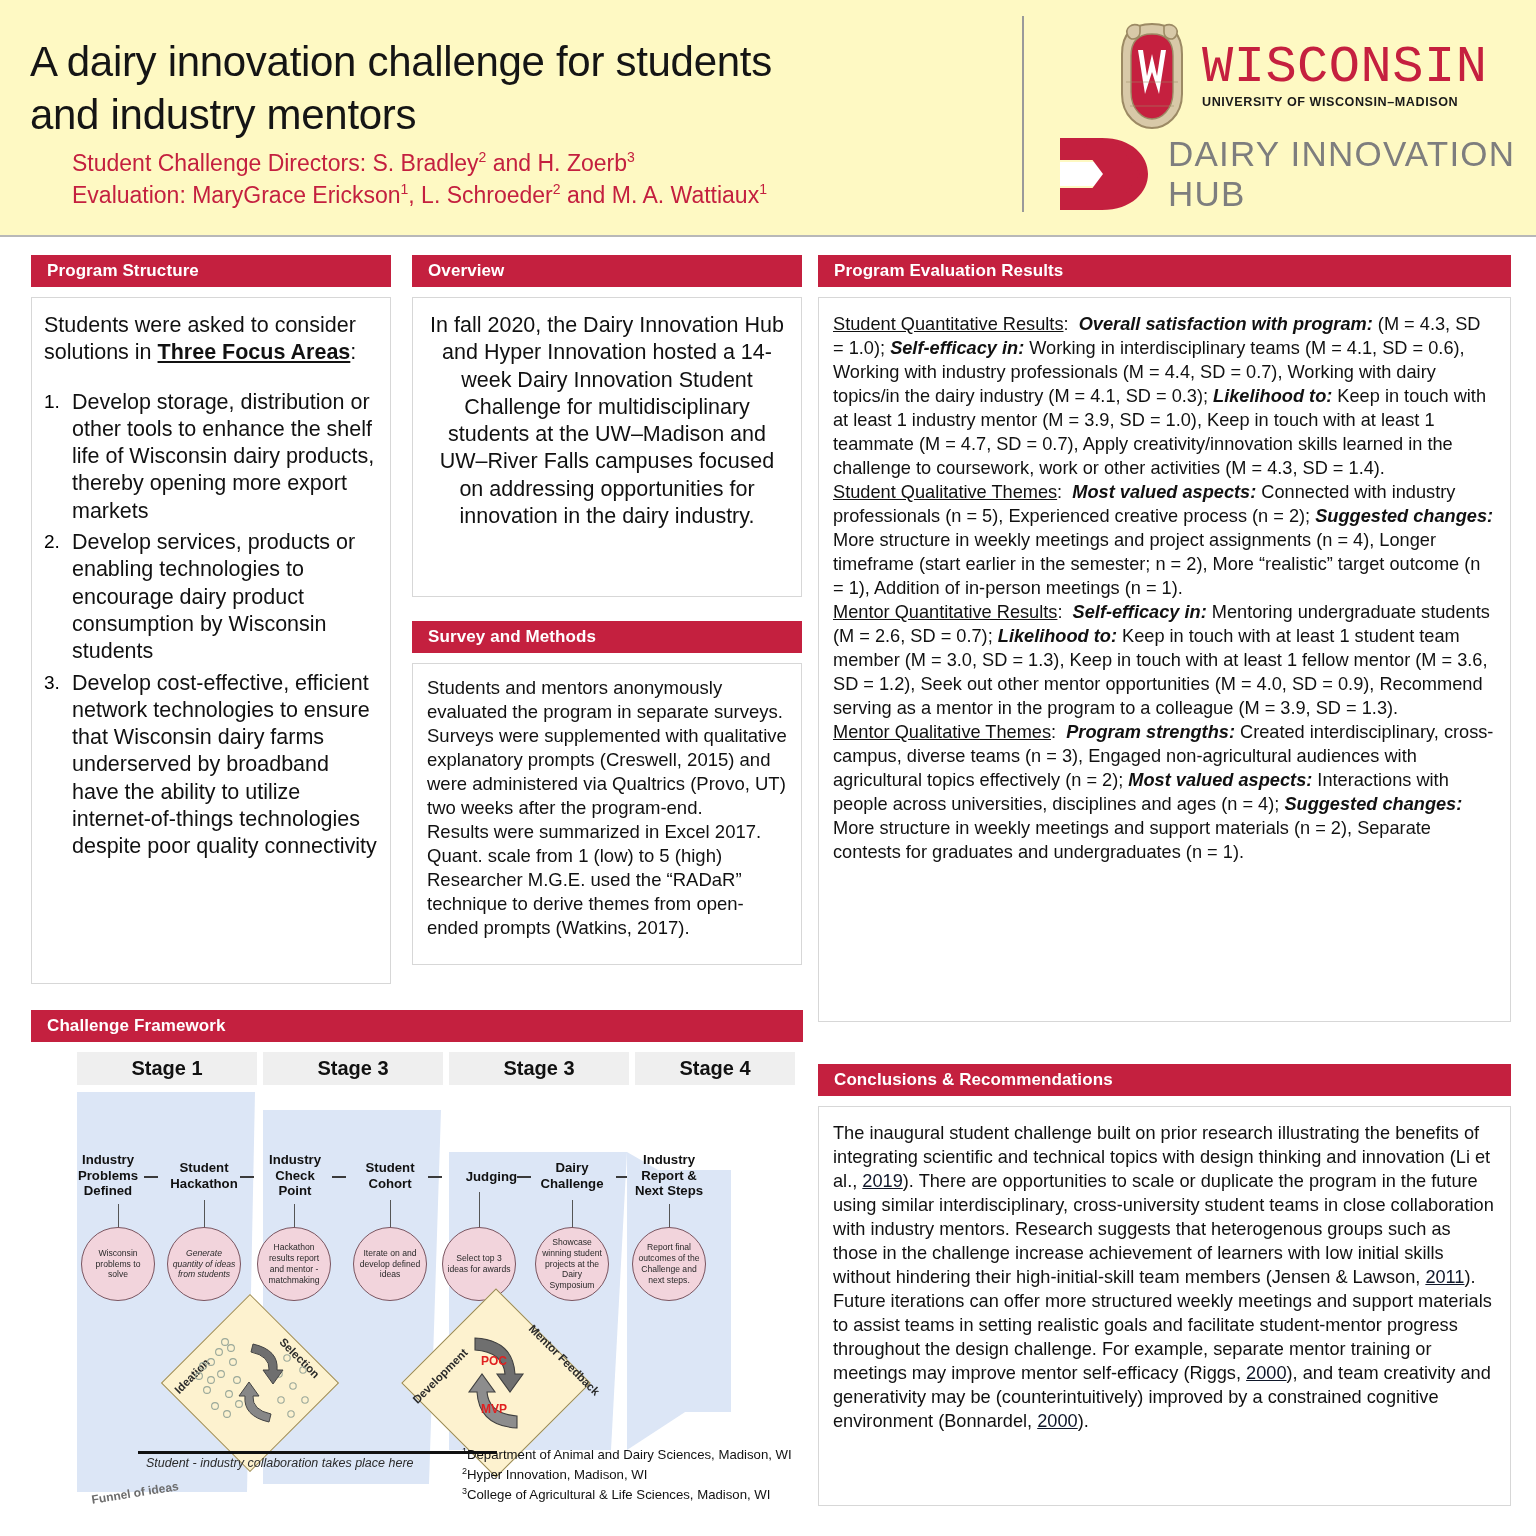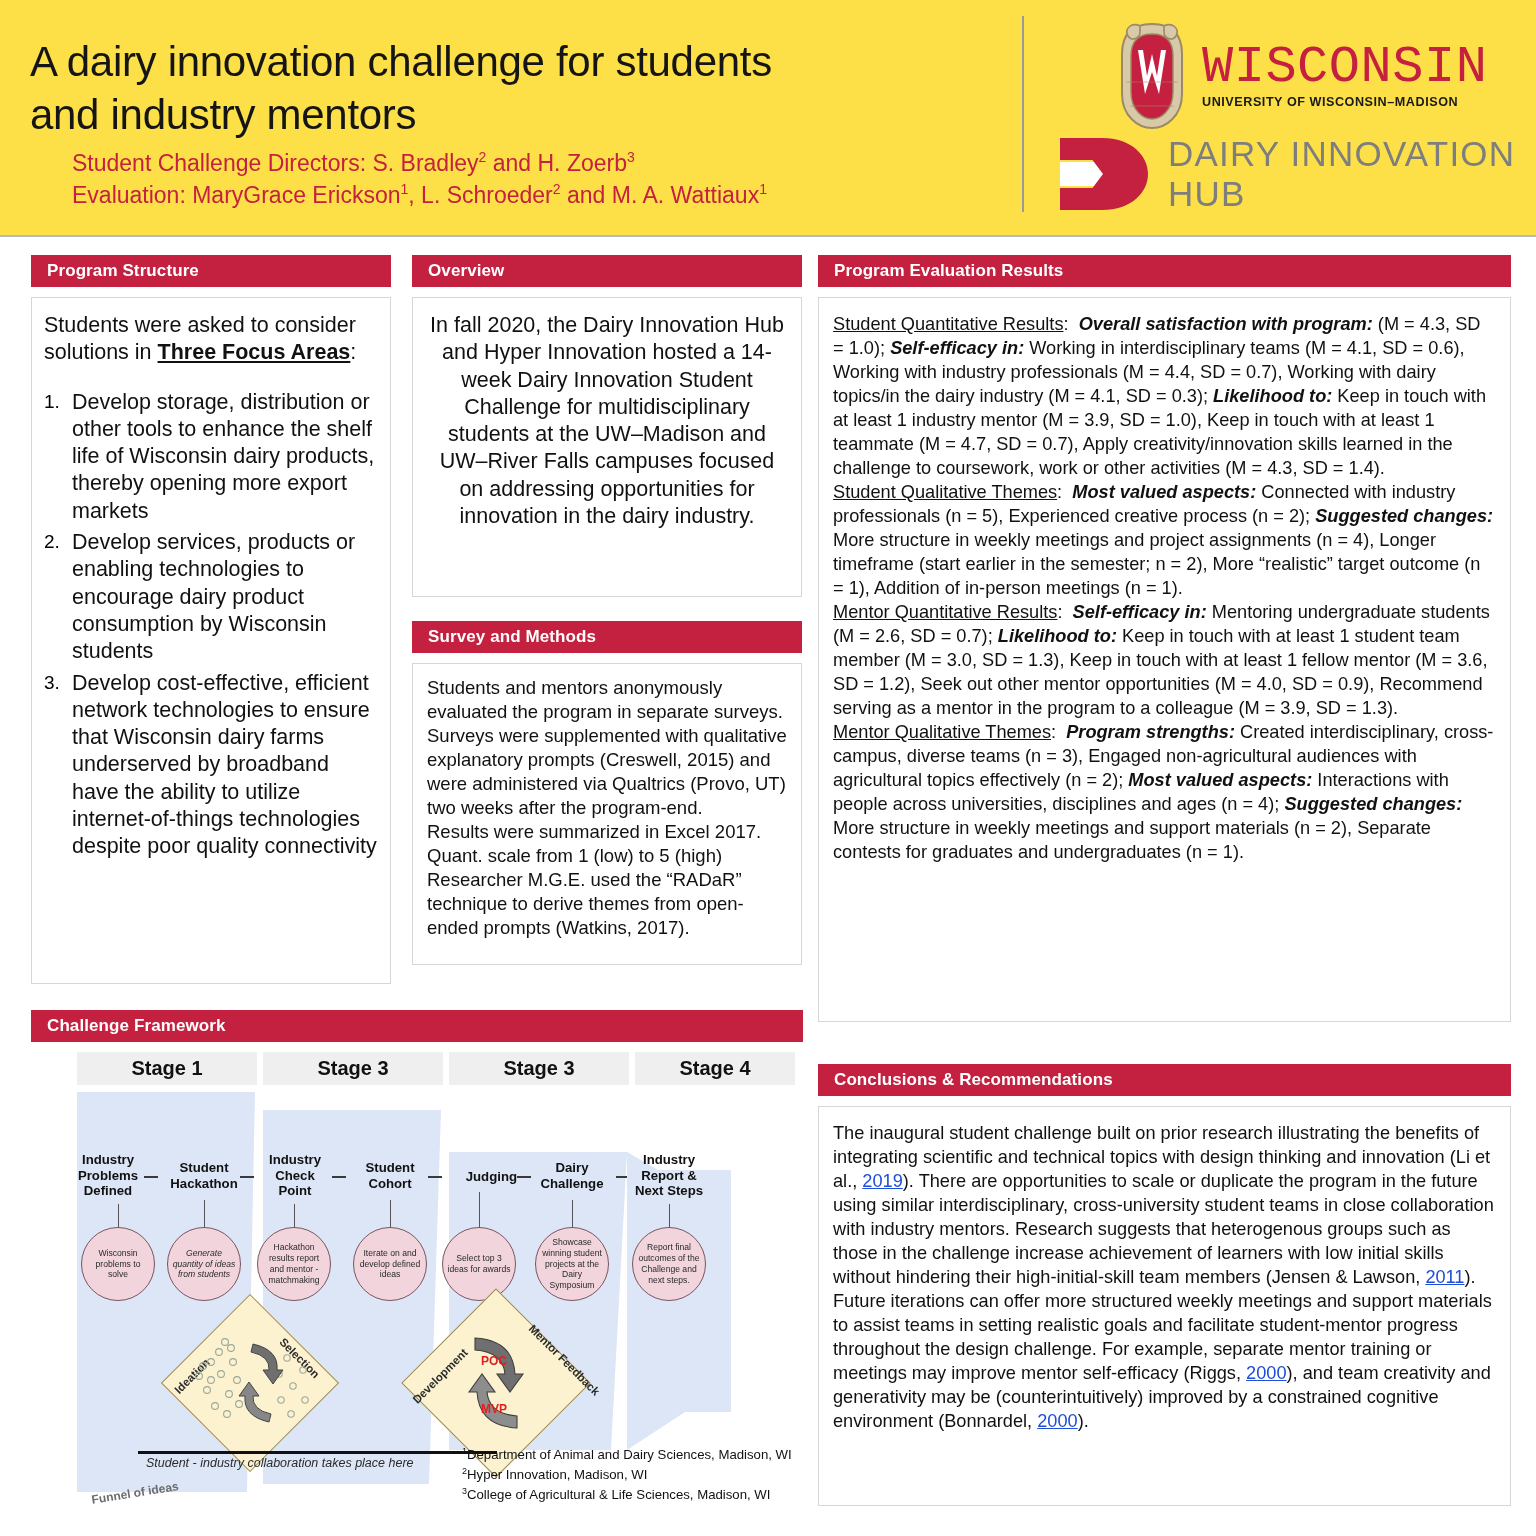--- a/index.html
+++ b/index.html
@@ -7,21 +7,21 @@
     width: 1536px; height: 1536px;
     background: #ffffff;
     font-family: "Liberation Sans", sans-serif;
     overflow: hidden;
   }
   #poster { position: relative; width: 1536px; height: 1536px; background:#fff; }
 
   
   .header {
     position: absolute; left:0; top:0; width:1536px; height:237px;
-    background:#fde047;
+    background:#fef9c3;
     border-bottom: 2px solid #b8b8b8;
   }
   .header-divider {
     position:absolute; left:1022px; top:16px; width:2px; height:196px;
     background:#9a9a9a;
   }
   .title-block { position:absolute; left:30px; top:36px; width:980px; }
   .poster-title {
     font-size:42px; font-weight:400; line-height:1.26; color:#151515;
     letter-spacing:-0.3px;
@@ -77,21 +77,21 @@
 
   .ov-box { padding:14px 14px 22px 14px; text-align:center; height:300px; }
   .sm-box { padding:12px 14px 18px 14px; height:302px; }
 
   .eval-box { padding:14px 14px 16px 14px; height:725px; }
   .eval-box p { margin:0; }
   .eval-box .u { text-decoration:underline; }
   .eval-box .bi { font-weight:700; font-style:italic; }
 
   .concl-box { padding:14px 14px 16px 14px; height:400px; }
-  .lnk { color:#1d4ed8; text-decoration:underline; }
+  .lnk { color:#0f172a; text-decoration:underline; }
 
   
   .cf-wrap { position:absolute; left:31px; top:1010px; width:772px; }
   .cf-canvas { position:relative; width:772px; height:470px; margin-top:10px; }
 
   .stage-hdr {
     position:absolute; top:0; height:33px; background:#efefef;
     display:flex; align-items:center; justify-content:center;
     font-size:20px; font-weight:700; color:#111;
   }

